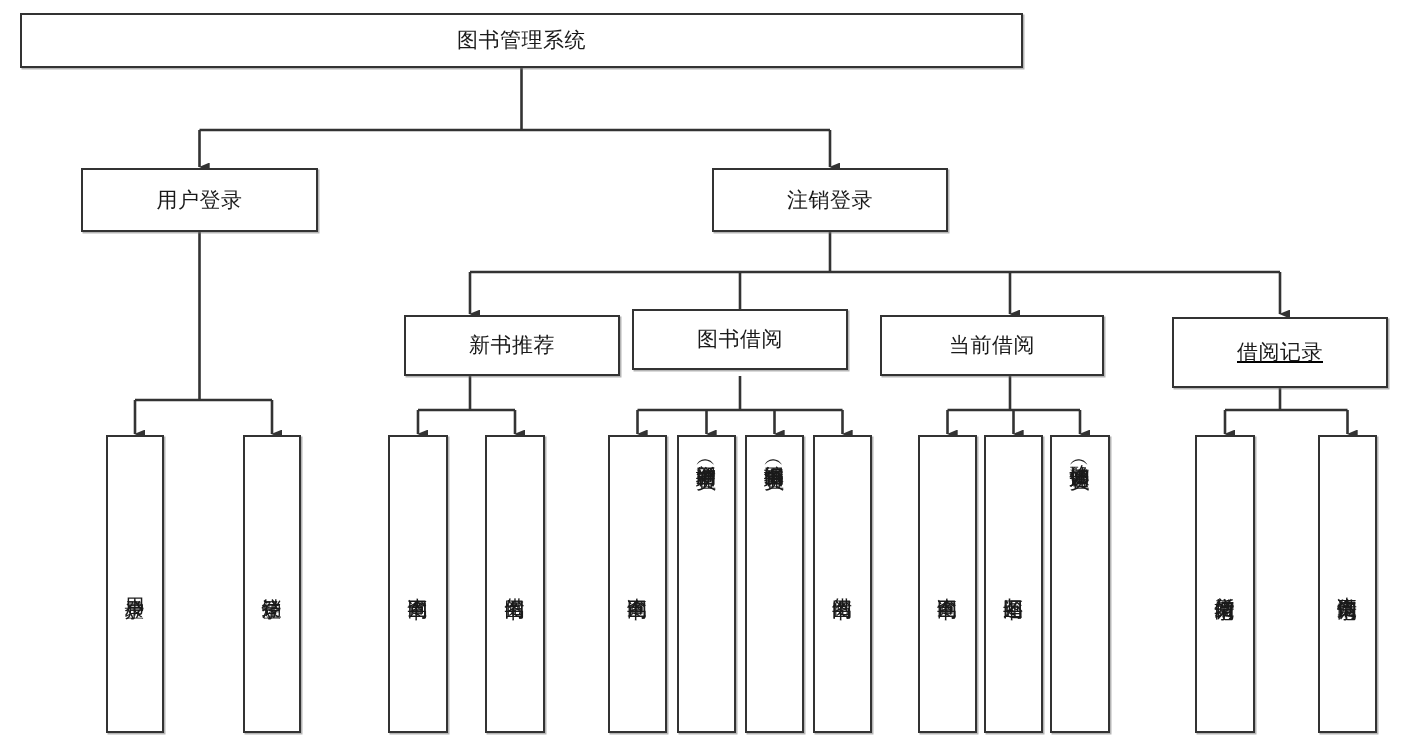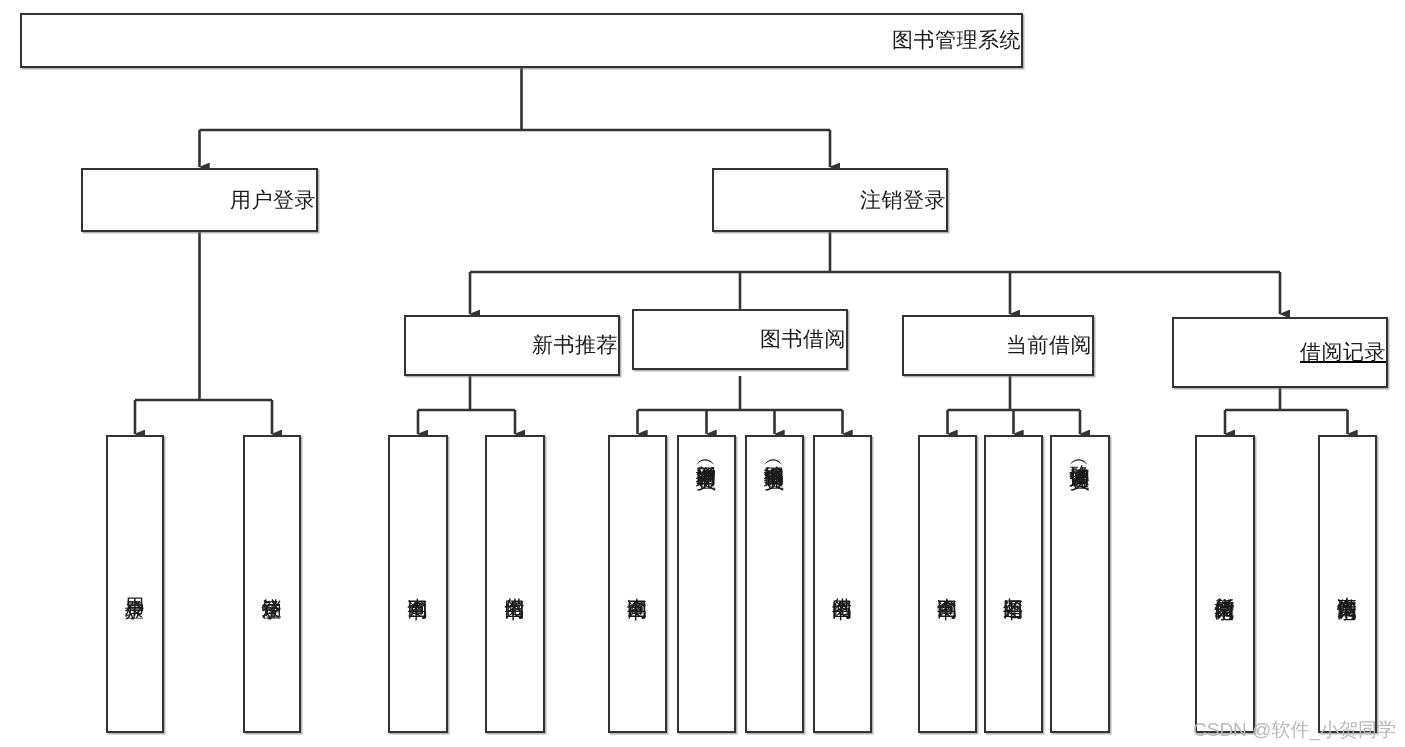--- a/index.html
+++ b/index.html
@@ -23,21 +23,21 @@
     height: 747px;
   }
   .node-box {
     position: absolute;
     box-sizing: border-box;
     background: #ffffff;
     border: 2.5px solid #333333;
     box-shadow: 1.5px 1.5px 0 rgba(120,120,120,0.55);
     display: flex;
     align-items: center;
-    justify-content: flex-end;
+    justify-content: center;
   }
   .node-label {
     color: #1a1a1a;
     font-size: 21px;
     line-height: 1.15;
     letter-spacing: 0.5px;
     white-space: nowrap;
     user-select: none;
   }
   .node-label.vertical {
@@ -121,21 +121,21 @@
       </div>
       <div class="node-box" style="left: 712px; top: 168px; width: 236px; height: 64px;">
         <span class="node-label">注销登录</span>
       </div>
       <div class="node-box" style="left: 362px; top: 315px; width: 216px; height: 61px; margin-left: 42px;">
         <span class="node-label">新书推荐</span>
       </div>
       <div class="node-box" style="left: 632px; top: 309px; width: 216px; height: 61px;">
         <span class="node-label">图书借阅</span>
       </div>
-      <div class="node-box" style="left: 902px; top: 315px; width: 192px; height: 61px;">
+      <div class="node-box" style="left: 880px; top: 315px; width: 224px; height: 61px;">
         <span class="node-label">当前借阅</span>
       </div>
       <div class="node-box" style="left: 1172px; top: 317px; width: 216px; height: 71px; text-decoration: underline;">
         <span class="node-label">借阅记录</span>
       </div>
       <div class="node-box leaf-box centered" style="left: 106px; top: 435px; width: 58px; height: 298px;">
         <span class="node-label vertical">用户登录</span>
       </div>
       <div class="node-box leaf-box centered" style="left: 243px; top: 435px; width: 58px; height: 298px;">
         <span class="node-label vertical">注销登录</span>
@@ -168,15 +168,14 @@
         <span class="node-label vertical">确认归还（管理员）</span>
       </div>
       <div class="node-box leaf-box centered" style="left: 1195px; top: 435px; width: 60px; height: 298px;">
         <span class="node-label vertical">新增借阅记录</span>
       </div>
       <div class="node-box leaf-box centered" style="left: 1318px; top: 435px; width: 59px; height: 298px;">
         <span class="node-label vertical">查询借阅记录</span>
       </div>
     </div>
 
-  <div id="watermark" style="left: 1193px; top: 717px;">CSDN @软件_小贺同学</div>
 
 </div>
 
 </body></html>

